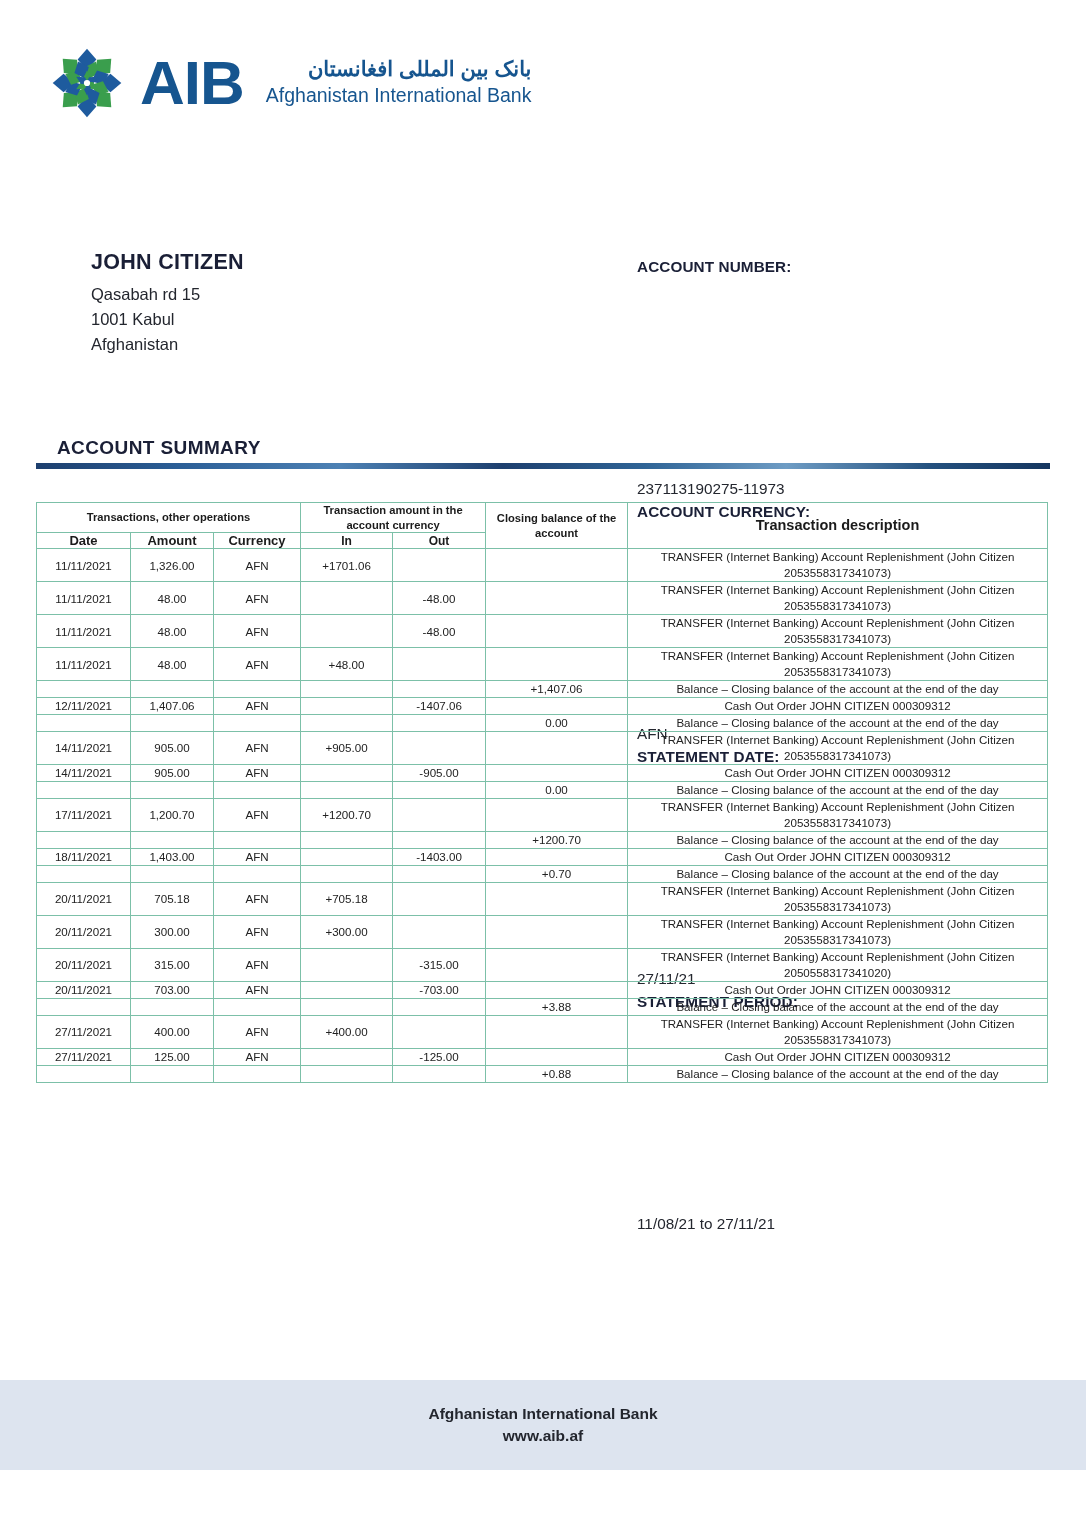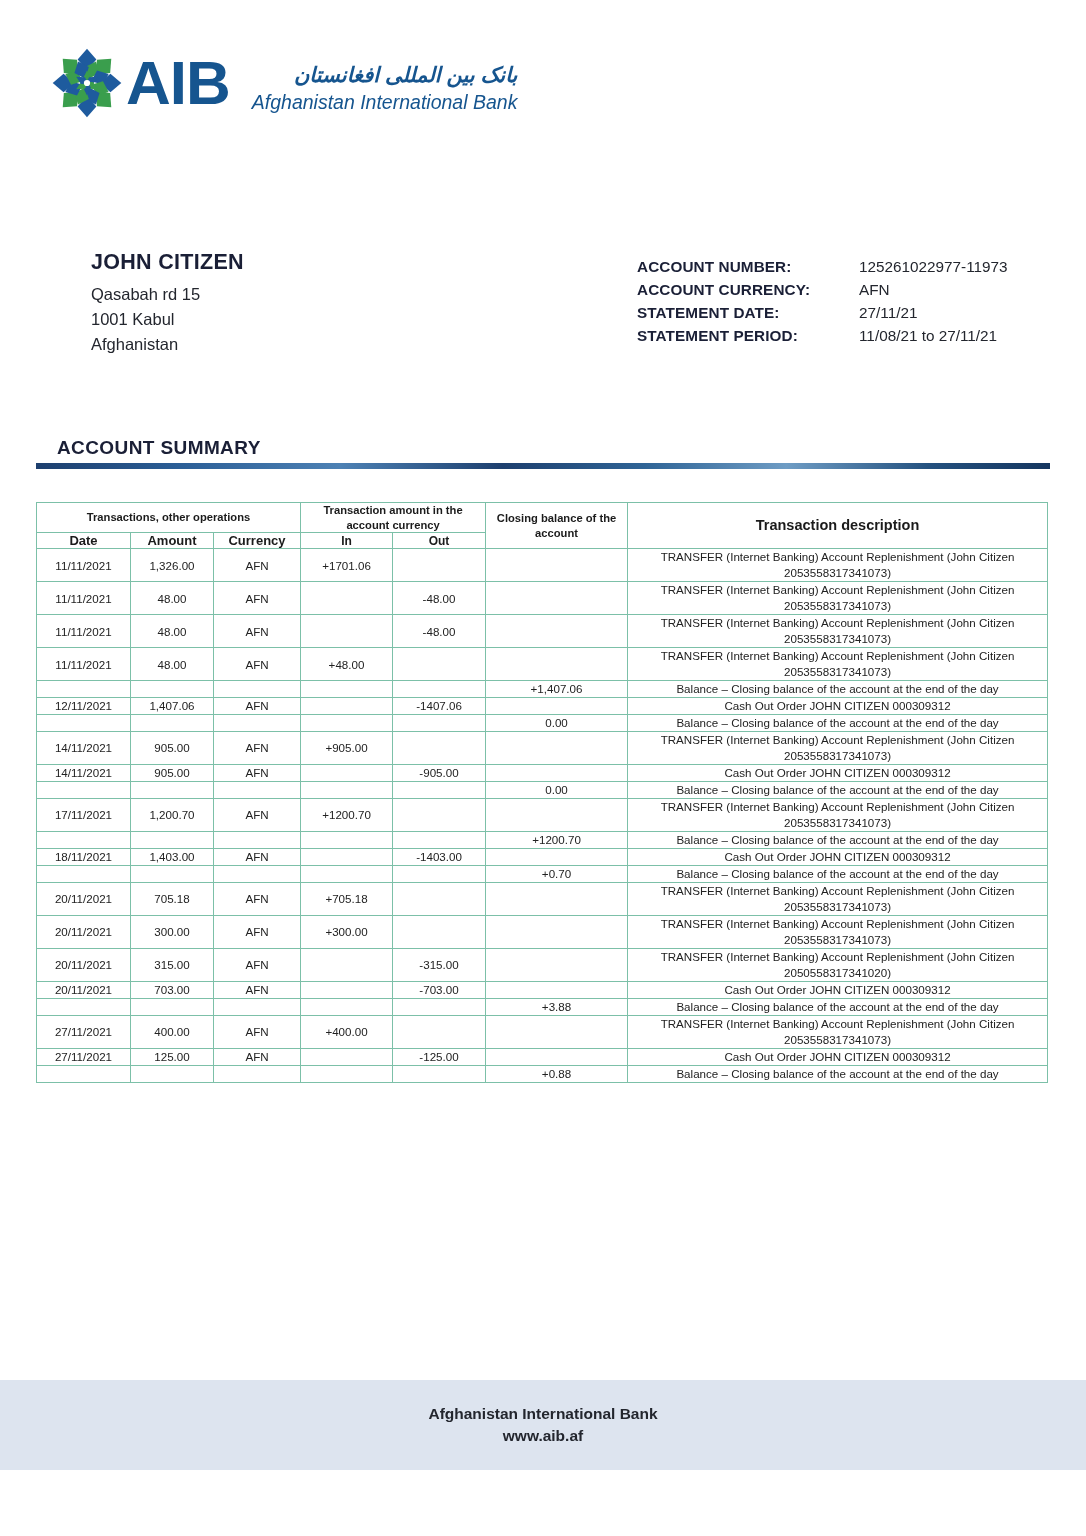--- a/index.html
+++ b/index.html
@@ -25,34 +25,34 @@
     align-items: center;
   }
   .logo-mark {
     width: 78px;
     height: 78px;
     flex: 0 0 78px;
     position: relative;
   }
   .logo-text-wrap {
     display: flex;
-    align-items: flex-end;
+    align-items: flex-start;
+    margin-left: 14px;
   }
   .aib-word {
     font-family: "Liberation Sans", sans-serif;
     font-size: 62px;
     font-weight: bold;
     letter-spacing: -1px;
     color: #16558f;
     line-height: 1;
   }
   .bank-names {
     margin-left: 22px;
     padding-top: 4px;
-    font-style: italic;
   }
   .bank-name-ar {
     font-size: 21px;
     color: #16558f;
     font-weight: bold;
     text-align: right;
     direction: rtl;
     line-height: 1.25;
     letter-spacing: 0.5px;
   }
@@ -85,20 +85,21 @@
 
   .acct-block {
     position: absolute;
     left: 637px;
     top: 256px;
   }
   .acct-row {
     display: flex;
     line-height: 1.5;
     font-size: 15.3px;
+    flex-direction: column;
   }
   .acct-label {
     font-weight: bold;
     color: #1a1f36;
     width: 222px;
     flex: 0 0 222px;
     letter-spacing: 0.1px;
   }
   .acct-value {
     color: #23262e;
@@ -302,21 +303,21 @@
 <div class="customer">
   <div class="cust-name">JOHN CITIZEN</div>
   <div class="cust-line">Qasabah rd 15</div>
   <div class="cust-line">1001 Kabul</div>
   <div class="cust-line">Afghanistan</div>
 </div>
 
 <div class="acct-block">
   <div class="acct-row">
     <span class="acct-label">ACCOUNT NUMBER:</span>
-    <span class="acct-value">125261022977-11973</span>
+    <span class="acct-value">237113190275-11973</span>
   </div>
   <div class="acct-row">
     <span class="acct-label">ACCOUNT CURRENCY:</span>
     <span class="acct-value">AFN</span>
   </div>
   <div class="acct-row">
     <span class="acct-label">STATEMENT DATE:</span>
     <span class="acct-value">27/11/21</span>
   </div>
   <div class="acct-row">

